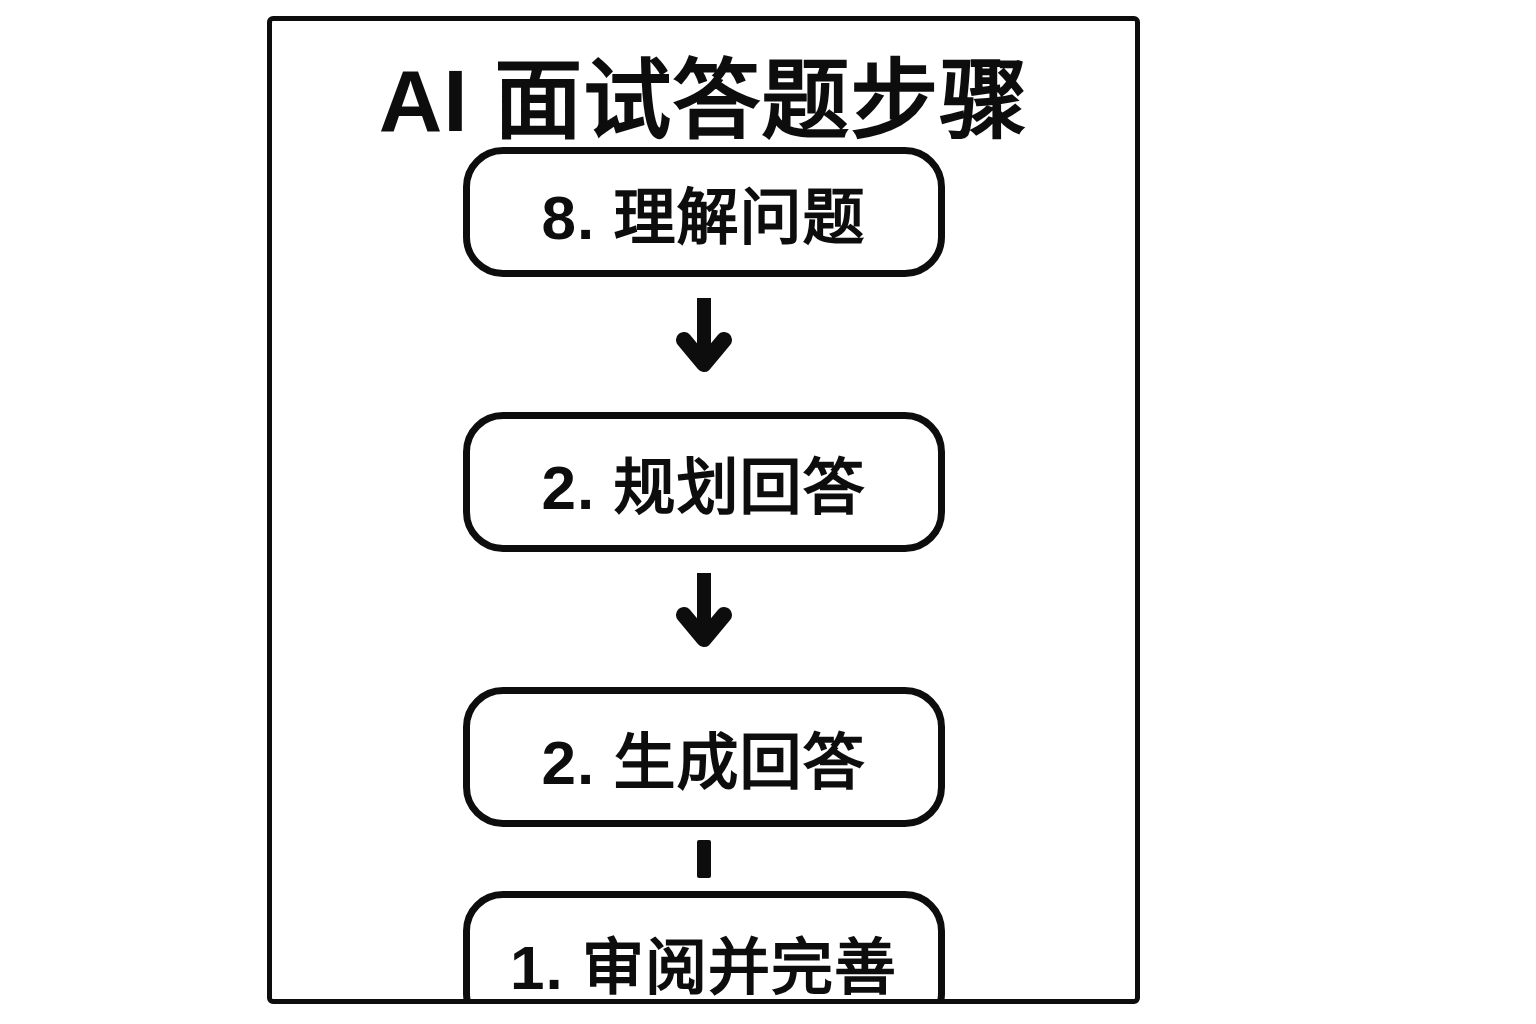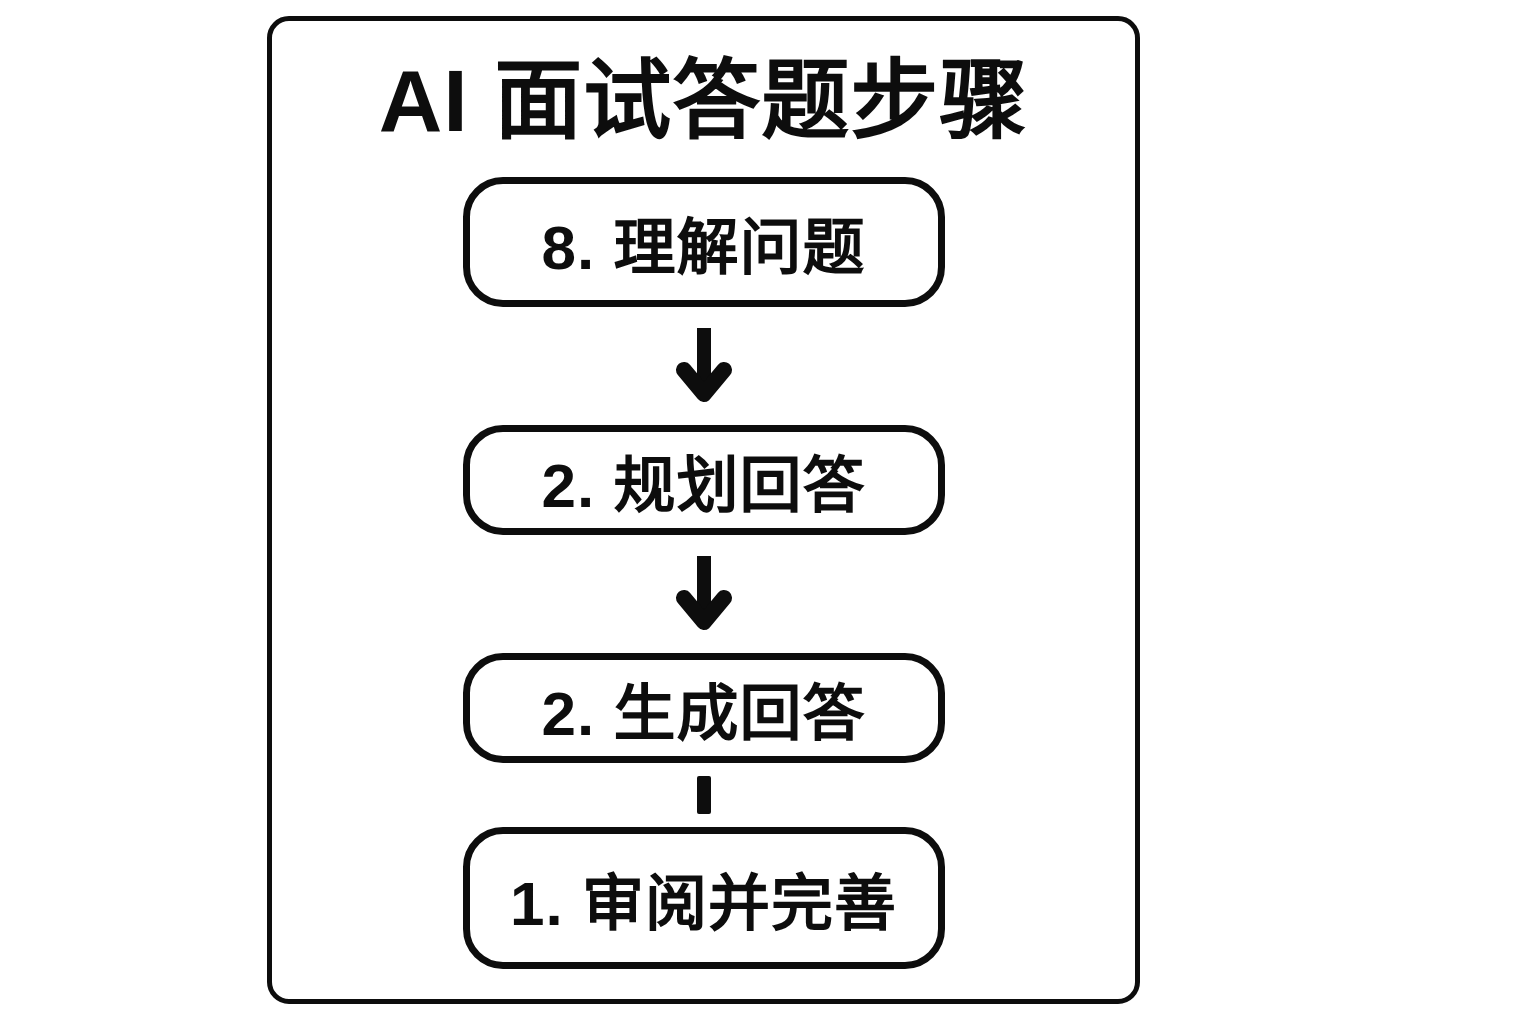--- a/index.html
+++ b/index.html
@@ -20,21 +20,21 @@
   }
 
   .frame {
     position: absolute;
     left: 267px;
     top: 16px;
     width: 873px;
     height: 988px;
     box-sizing: border-box;
     border: 5px solid #0d0d0d;
-    border-radius: 22px;
+    border-radius: 6px;
     background: #ffffff;
     overflow: hidden;
     display: flex;
     flex-direction: column;
     align-items: center;
   }
 
   .diagram-title {
     box-sizing: border-box;
     height: 156px;
@@ -59,21 +59,21 @@
     flex: 0 0 auto;
   }
   .step-box .step-label {
     font-size: 62px;
     font-weight: 800;
     color: #0d0d0d;
     letter-spacing: 1px;
     white-space: nowrap;
   }
   .h130 { height: 130px; }
-  .h128 { height: 110px; }
+  .h128 { height: 140px; margin-top: 17px; }
   .h142 { height: 142px; }
 
   .connector {
     display: flex;
     align-items: center;
     justify-content: center;
     flex: 0 0 auto;
   }
   .connector.arrow-gap { height: 118px; }
   .connector.stub-gap  { height: 64px; }

